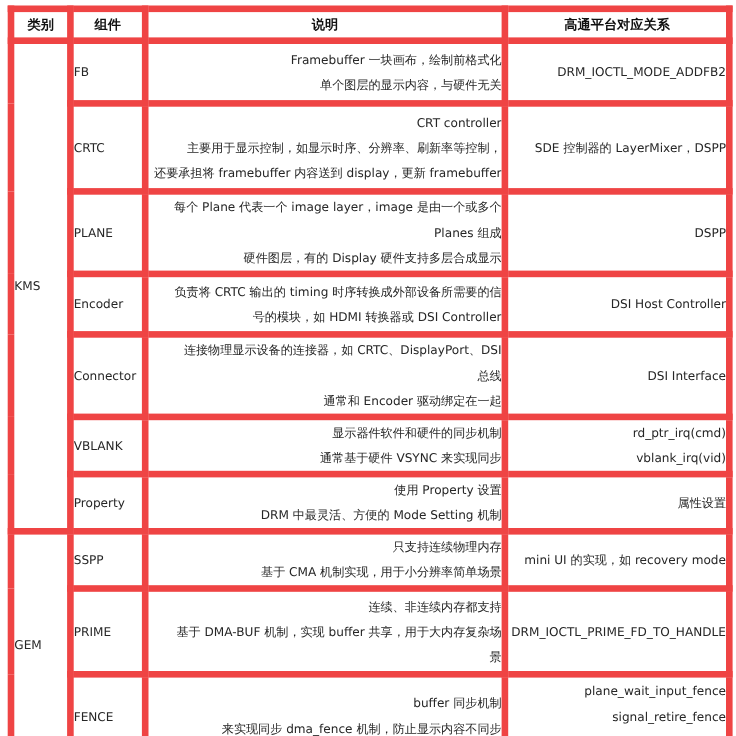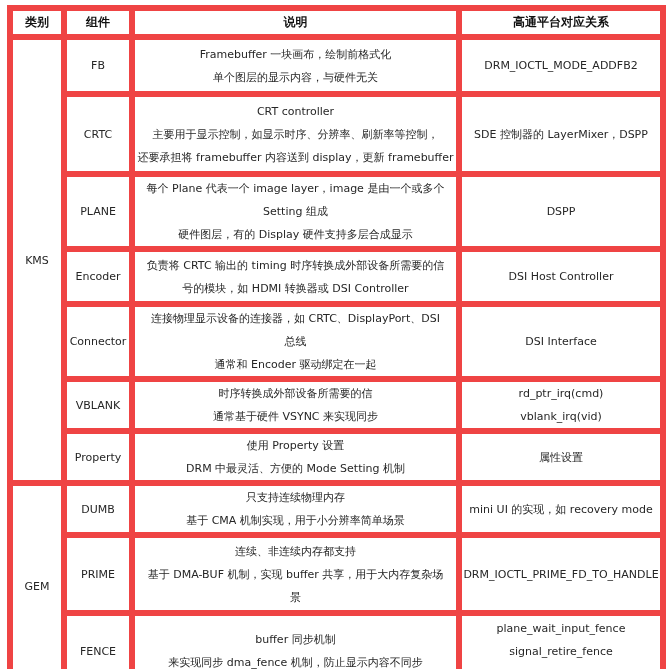--- a/index.html
+++ b/index.html
@@ -36,24 +36,24 @@
     font-size: 12px;
     font-weight: bold;
     color: #111111;
     text-align: center;
     height: 23px;
     line-height: 23px;
     white-space: nowrap;
   }
   td.cell-category,
   td.cell-component {
-    text-align: center;
+    text-align: left;
   }
   td.cell-desc, td.cell-platform {
-    text-align: center;
+    text-align: right;
     padding-left: 6px;
     padding-right: 2px;
   }
   .line {
     line-height: 23px;
     white-space: nowrap;
     overflow: hidden;
   }
   .col-category { width: 54px; }
   .col-component { width: 68px; }
@@ -99,21 +99,21 @@
             <div class="line">还要承担将 framebuffer 内容送到 display，更新 framebuffer</div>
           </td>
           <td class="cell-platform">
             <div class="line">SDE 控制器的 LayerMixer，DSPP</div>
           </td>
         </tr>
         <tr style="height: 68px;">
           <td class="cell-component"><span>PLANE</span></td>
           <td class="cell-desc">
             <div class="line">每个 Plane 代表一个 image layer，image 是由一个或多个</div>
-            <div class="line">Setting 组成</div>
+            <div class="line">Planes 组成</div>
             <div class="line">硬件图层，有的 Display 硬件支持多层合成显示</div>
           </td>
           <td class="cell-platform">
             <div class="line">DSPP</div>
           </td>
         </tr>
         <tr style="height: 55px;">
           <td class="cell-component"><span>Encoder</span></td>
           <td class="cell-desc">
             <div class="line">负责将 CRTC 输出的 timing 时序转换成外部设备所需要的信</div>
@@ -130,41 +130,41 @@
             <div class="line">总线</div>
             <div class="line">通常和 Encoder 驱动绑定在一起</div>
           </td>
           <td class="cell-platform">
             <div class="line">DSI Interface</div>
           </td>
         </tr>
         <tr style="height: 50px;">
           <td class="cell-component"><span>VBLANK</span></td>
           <td class="cell-desc">
-            <div class="line">时序转换成外部设备所需要的信</div>
+            <div class="line">显示器件软件和硬件的同步机制</div>
             <div class="line">通常基于硬件 VSYNC 来实现同步</div>
           </td>
           <td class="cell-platform">
             <div class="line">rd_ptr_irq(cmd)</div>
             <div class="line">vblank_irq(vid)</div>
           </td>
         </tr>
         <tr style="height: 47px;">
           <td class="cell-component"><span>Property</span></td>
           <td class="cell-desc">
             <div class="line">使用 Property 设置</div>
             <div class="line">DRM 中最灵活、方便的 Mode Setting 机制</div>
           </td>
           <td class="cell-platform">
             <div class="line">属性设置</div>
           </td>
         </tr>
         <tr style="height: 52px;">
           <td class="cell-category" rowspan="3"><span>GEM</span></td>
-          <td class="cell-component"><span>DUMB</span></td>
+          <td class="cell-component"><span>SSPP</span></td>
           <td class="cell-desc">
             <div class="line">只支持连续物理内存</div>
             <div class="line">基于 CMA 机制实现，用于小分辨率简单场景</div>
           </td>
           <td class="cell-platform">
             <div class="line">mini UI 的实现，如 recovery mode</div>
           </td>
         </tr>
         <tr style="height: 78px;">
           <td class="cell-component"><span>PRIME</span></td>

